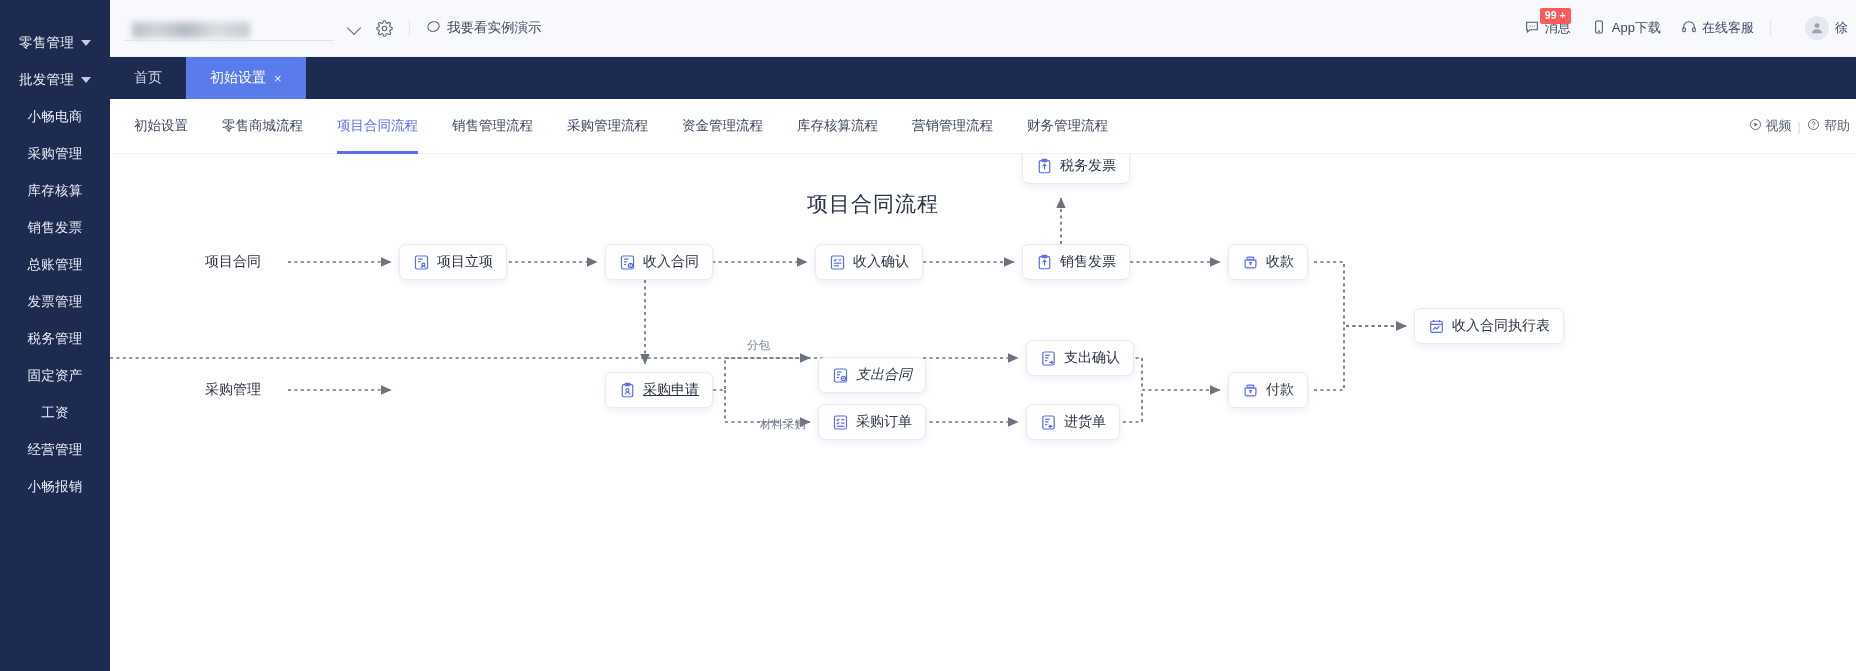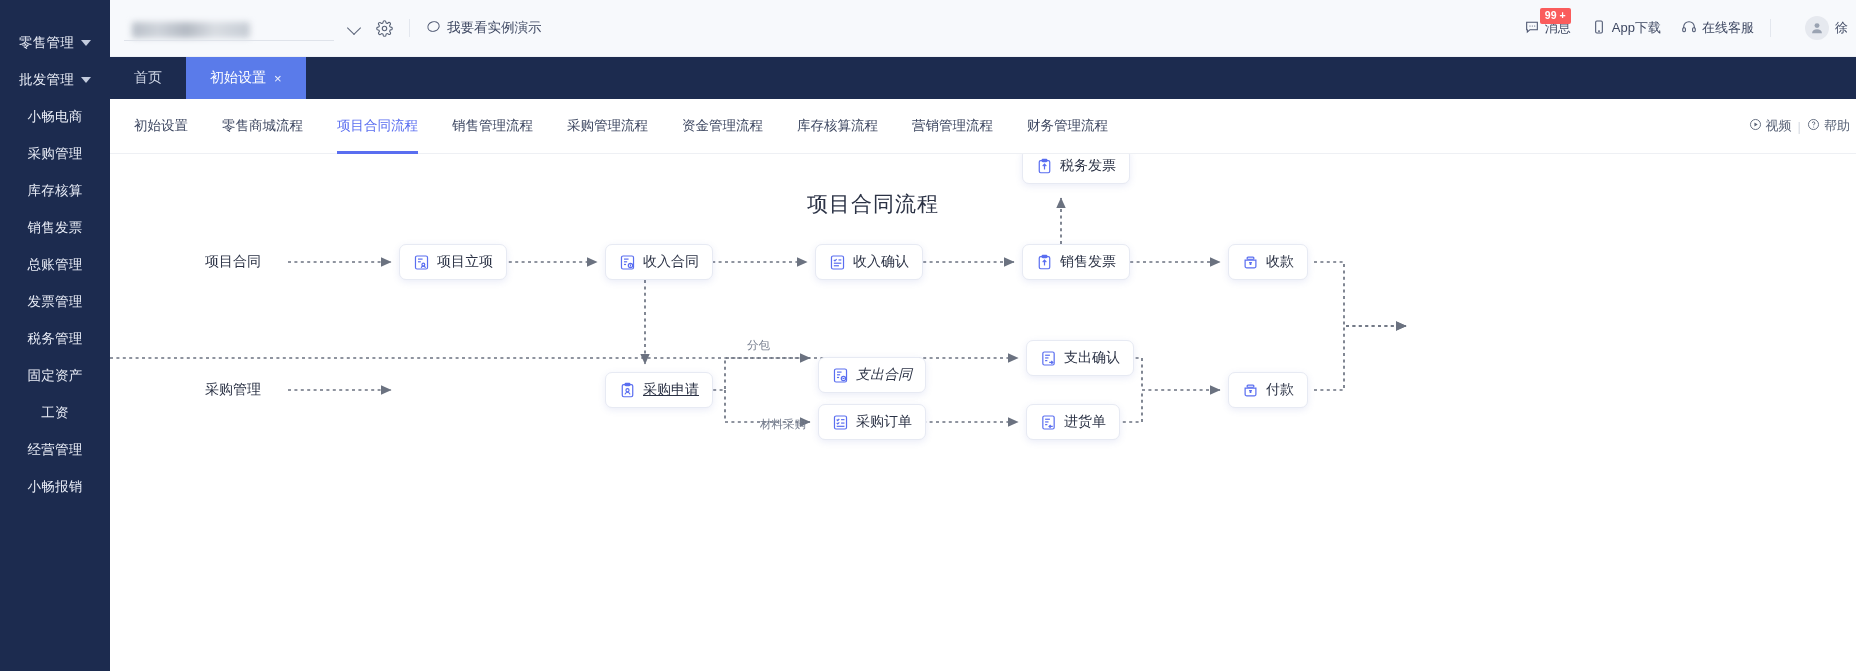--- a/index.html
+++ b/index.html
@@ -449,20 +449,30 @@
 
         <div class="node" style="left:1118px; top:90px;">
           <svg class="nicon" viewBox="0 0 24 24" fill="none" stroke="#5a6ef0" stroke-width="1.7">
             <path d="M4.4 8.6h15.2v8.6a2.4 2.4 0 0 1-2.4 2.4H6.8a2.4 2.4 0 0 1-2.4-2.4z"></path>
             <rect x="7.2" y="4.4" width="9.6" height="3" rx="1.3"></rect>
             <path d="M10 12h4M12 12v3.4M10.4 14h3.2"></path>
           </svg>
           <span>收款</span>
         </div>
 
+        <div class="node" style="left:1304px; top:154px;">
+          <svg class="nicon" viewBox="0 0 24 24" fill="none" stroke="#5a6ef0" stroke-width="1.7">
+            <rect x="3.8" y="4.6" width="16.4" height="15.8" rx="2"></rect>
+            <line x1="3.8" y1="9" x2="20.2" y2="9"></line>
+            <line x1="7.8" y1="2.8" x2="7.8" y2="6"></line>
+              <line x1="16.2" y1="2.8" x2="16.2" y2="6"></line>
+            <path d="M7.2 16.6l2.8-3.4 2.6 2.2 3.4-4"></path>
+          </svg>
+          <span>收入合同执行表</span>
+        </div>
 
         <div class="node" style="left:495px; top:218px;text-decoration:underline;">
           <svg class="nicon" viewBox="0 0 24 24" fill="none" stroke="#5a6ef0" stroke-width="1.7">
             <rect x="4.6" y="3.6" width="14.8" height="17.2" rx="2"></rect>
             <rect x="8.6" y="1.9" width="6.8" height="3.2" rx="1.1"></rect>
             <circle cx="12" cy="11.6" r="2.2"></circle>
               <path d="M8.4 17.6c.5-2 1.9-3.1 3.6-3.1s3.1 1.1 3.6 3.1"></path>
           </svg>
           <span>采购申请</span>
         </div>

